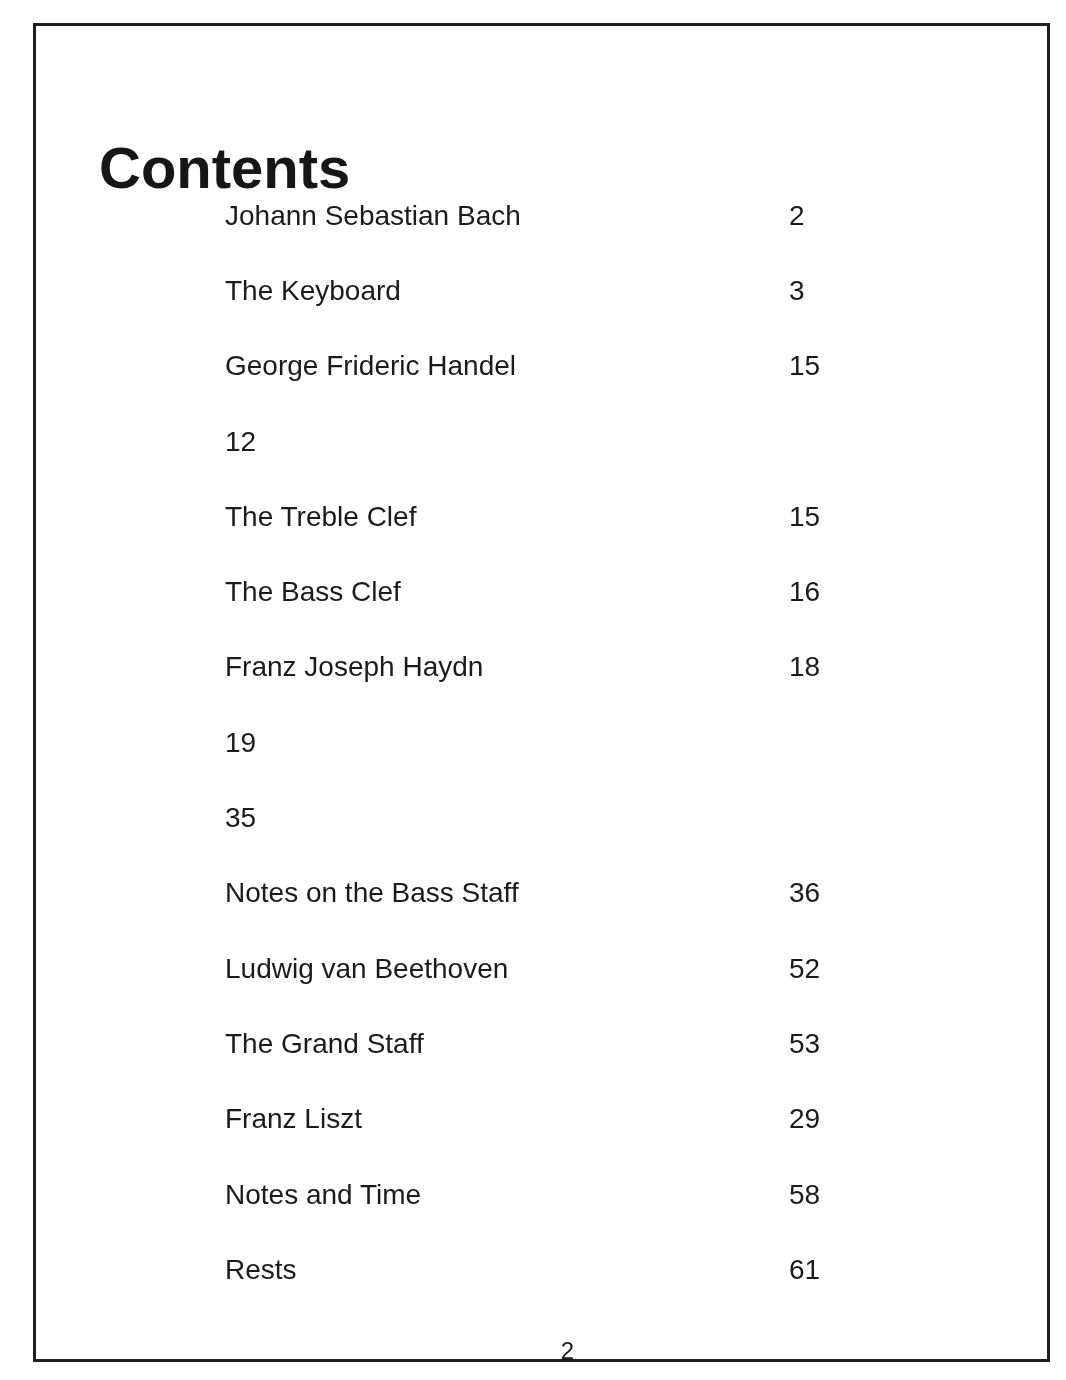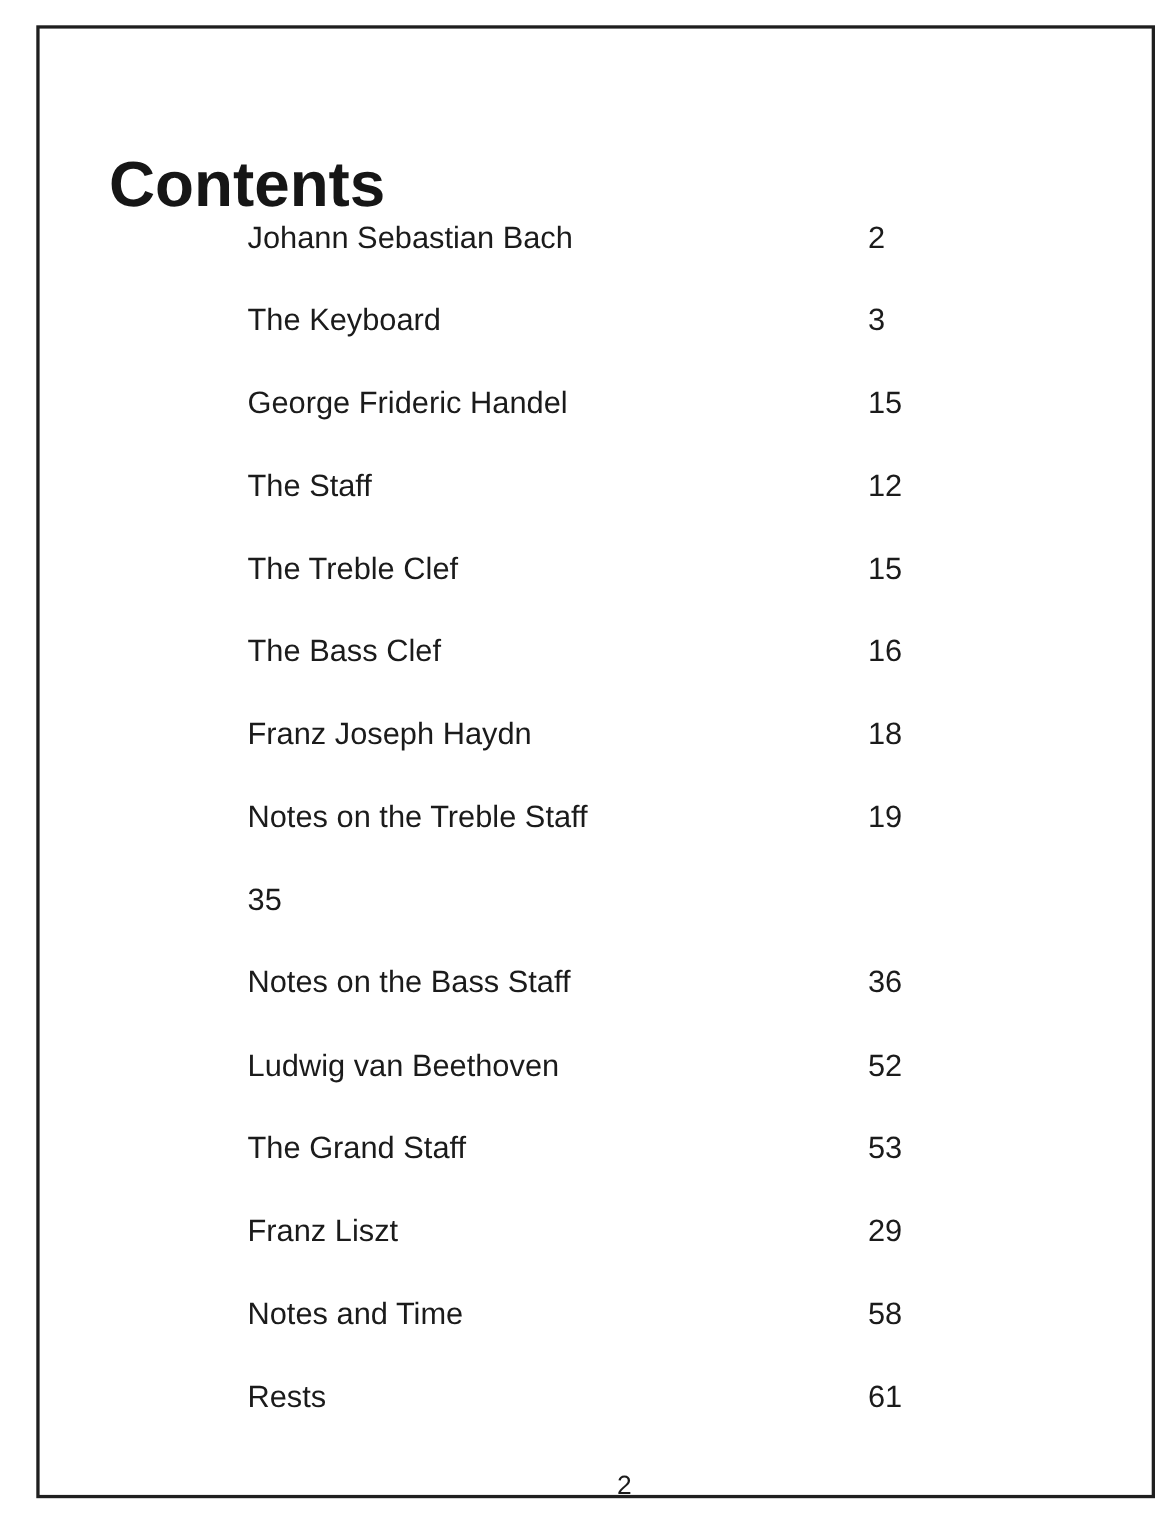--- a/index.html
+++ b/index.html
@@ -91,41 +91,39 @@
           <span class="toc-label">The Keyboard</span>
           <span class="toc-page">3</span>
         </div>
 
         <div class="toc-row">
           <span class="toc-label">George Frideric Handel</span>
           <span class="toc-page">15</span>
         </div>
 
         <div class="toc-row">
-          <span class="toc-label">The Staff</span>
           <span class="toc-page">12</span>
         </div>
 
         <div class="toc-row">
           <span class="toc-label">The Treble Clef</span>
           <span class="toc-page">15</span>
         </div>
 
         <div class="toc-row">
           <span class="toc-label">The Bass Clef</span>
           <span class="toc-page">16</span>
         </div>
 
         <div class="toc-row">
           <span class="toc-label">Franz Joseph Haydn</span>
           <span class="toc-page">18</span>
         </div>
 
         <div class="toc-row">
-          <span class="toc-label">Notes on the Treble Staff</span>
           <span class="toc-page">19</span>
         </div>
 
         <div class="toc-row">
           <span class="toc-page">35</span>
         </div>
 
         <div class="toc-row">
           <span class="toc-label">Notes on the Bass Staff</span>
           <span class="toc-page">36</span>

